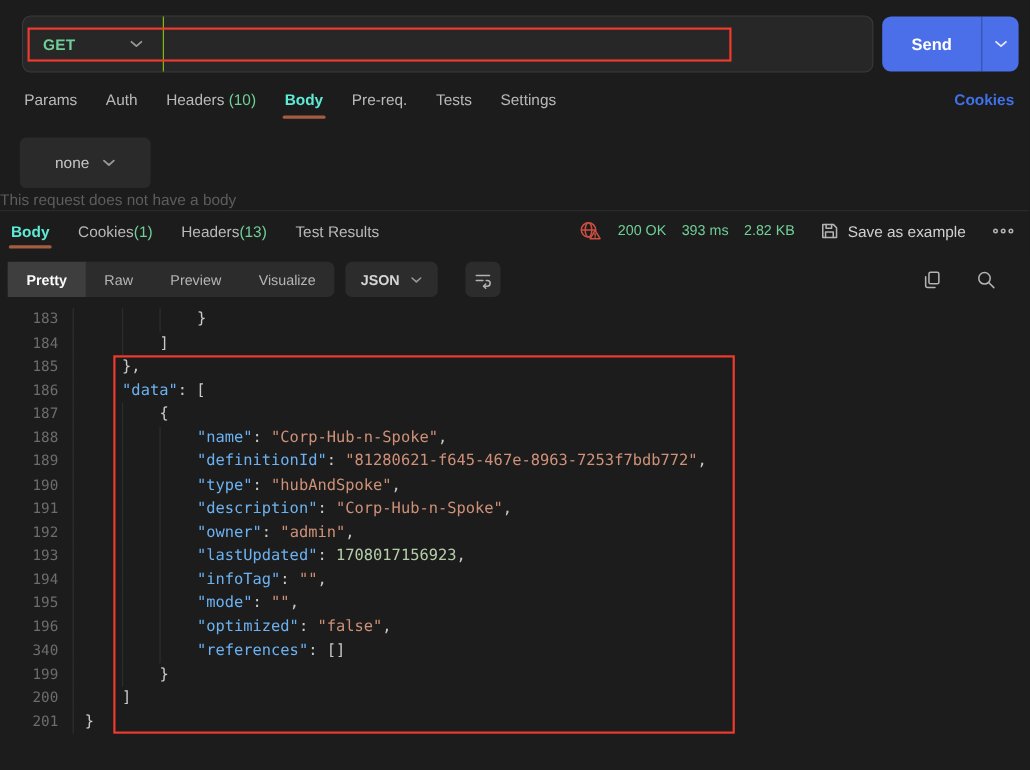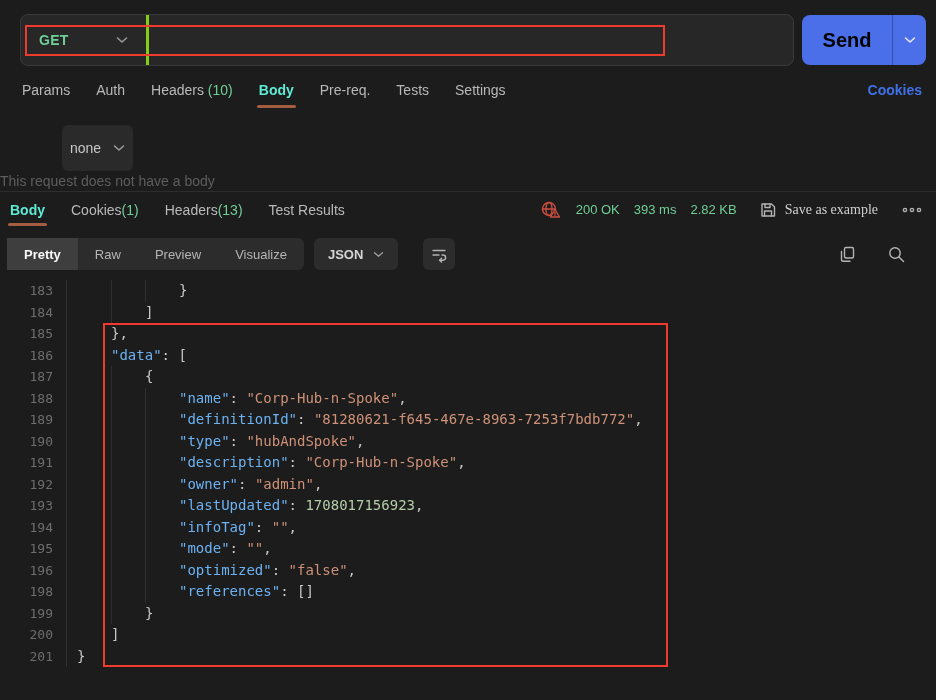--- a/index.html
+++ b/index.html
@@ -7,57 +7,57 @@
     font-family:"Liberation Sans", sans-serif; }
   .app { position:relative; width:936px; height:700px; background:#1c1c1c; color:#c9c9c9; }
 
   
   .url-row { display:flex; align-items:center; margin:14px 10px 0 20px; gap:8px; }
   .url-bar { position:relative; flex:1; height:52px; background:#272727;
     border:1px solid #3a3a3a; border-radius:8px; display:flex; align-items:center; }
   .annotation-rect-url { position:absolute; left:4px; top:10px; width:640px; height:31px;
     border:2px solid #ee3b2d; pointer-events:none; z-index:3; }
   .method-box { width:128px; height:100%; display:flex; align-items:center;
-    justify-content:space-between; padding:0 18px; border-right:3px solid #84cc16; cursor:pointer; }
+    justify-content:space-between; padding:0 18px; border-right:1px solid #84cc16; cursor:pointer; }
   .method-label { color:#6fcf97; font-weight:bold; font-size:14px; letter-spacing:.3px; }
   .url-text { margin-left:18px; color:#f3f3f3; font-size:15px; font-weight:600; letter-spacing:.1px;
     white-space:nowrap; overflow:hidden; }
   .send-btn { width:124px; height:50px; background:#4a6fe9; border-radius:8px;
     display:flex; overflow:hidden; flex:none; }
   .send-main { flex:1; display:flex; align-items:center; justify-content:center;
-    color:#000000; font-size:20px; font-weight:bold; cursor:pointer; }
+    color:#ffffff; font-size:15px; font-weight:bold; cursor:pointer; }
   .send-caret { width:34px; display:flex; align-items:center; justify-content:center;
     border-left:1px solid rgba(0,0,0,.28); cursor:pointer; }
 
   
   .req-tabs { display:flex; align-items:flex-start; margin:16px 14px 0 22px; gap:26px; }
   .tab { position:relative; font-size:14px; color:#b9b9b9; padding-bottom:10px; cursor:pointer;
     white-space:nowrap; }
   .tab.active { color:#5eead4; font-weight:600; }
   .tab-count { color:#6fcf97; }
   .tab-underline { position:absolute; left:-2px; right:-2px; bottom:0; height:3px;
     background:#a55d41; border-radius:2px; }
   .cookies-link { margin-left:auto; color:#4171e8; font-weight:bold; font-size:14px; cursor:pointer; }
 
   .none-row { margin:17px 0 0 18px; }
-  .none-btn { display:inline-flex; align-items:center; gap:12px; height:46px; padding:0 8px;
-    background:#2a2a2a; border-radius:6px; cursor:pointer; font-size:14px; color:#c7c7c7;margin-left:44px; }
+  .none-btn { display:inline-flex; align-items:center; gap:12px; height:46px; padding:0 32px;
+    background:#2a2a2a; border-radius:6px; cursor:pointer; font-size:14px; color:#c7c7c7; }
 
   .empty-msg { height:16px; margin-top:2px; font-size:14px; color:#5d5d5d; }
 
   
   .resp-header { margin-top:2px; height:36px; border-top:1px solid #2d2d2d;
     display:flex; align-items:center; padding:0 14px 0 10px; }
   .resp-tabs { display:flex; align-items:center; gap:26px; height:100%; }
   .resp-tabs .tab { height:100%; display:flex; align-items:center; padding-bottom:0; }
   .resp-tabs .tab .tab-underline { bottom:1px; }
   .resp-meta { margin-left:auto; display:flex; align-items:center; gap:14px; font-size:13px; }
   .meta-green { color:#6fcf97; white-space:nowrap; }
   .save-group { display:flex; align-items:center; gap:8px; margin-left:8px; color:#d0d0d0;
-    font-size:14px; cursor:pointer; white-space:nowrap;font-family:Liberation Serif, serif; }
+    font-size:14px; cursor:pointer; white-space:nowrap; }
   .more-dots { margin-left:10px; cursor:pointer; display:flex; align-items:center; }
 
   
   .view-toolbar { margin:11px 30px 0 7px; height:32px; display:flex; align-items:center; }
   .view-group { display:flex; align-items:center; height:32px; background:#2c2c2c; border-radius:6px; }
   .view-tab { height:32px; display:flex; align-items:center; padding:0 17px; font-size:13px;
     color:#b5b5b5; border-radius:0; cursor:pointer; white-space:nowrap; }
   .view-tab.active { background:#3e3e3e; color:#fafafa; font-weight:600; }
   .format-select { margin-left:10px; height:32px; display:flex; align-items:center; gap:10px;
     padding:0 14px; background:#2c2c2c; border-radius:6px; font-size:13px; color:#d5d5d5;
@@ -285,21 +285,21 @@
           <div class="gutter">195</div>
           <div class="gutter-sep"></div>
           <div class="code-cell"><span class="indent-guide" style="left: 44px;"></span><span class="indent-guide" style="left: 78px;"></span><span class="code-text" style="margin-left: 102px;"><span class="tok-key">"mode"</span><span class="tok-punct">: </span><span class="tok-str">""</span><span class="tok-punct">,</span></span></div>
         </div>
         <div class="code-row">
           <div class="gutter">196</div>
           <div class="gutter-sep"></div>
           <div class="code-cell"><span class="indent-guide" style="left: 44px;"></span><span class="indent-guide" style="left: 78px;"></span><span class="code-text" style="margin-left: 102px;"><span class="tok-key">"optimized"</span><span class="tok-punct">: </span><span class="tok-str">"false"</span><span class="tok-punct">,</span></span></div>
         </div>
         <div class="code-row">
-          <div class="gutter">198</div>
+          <div class="gutter">340</div>
           <div class="gutter-sep"></div>
           <div class="code-cell"><span class="indent-guide" style="left: 44px;"></span><span class="indent-guide" style="left: 78px;"></span><span class="code-text" style="margin-left: 102px;"><span class="tok-key">"references"</span><span class="tok-punct">: []</span></span></div>
         </div>
         <div class="code-row">
           <div class="gutter">199</div>
           <div class="gutter-sep"></div>
           <div class="code-cell"><span class="indent-guide" style="left: 44px;"></span><span class="code-text" style="margin-left: 68px;"><span class="tok-punct">}</span></span></div>
         </div>
         <div class="code-row">
           <div class="gutter">200</div>

